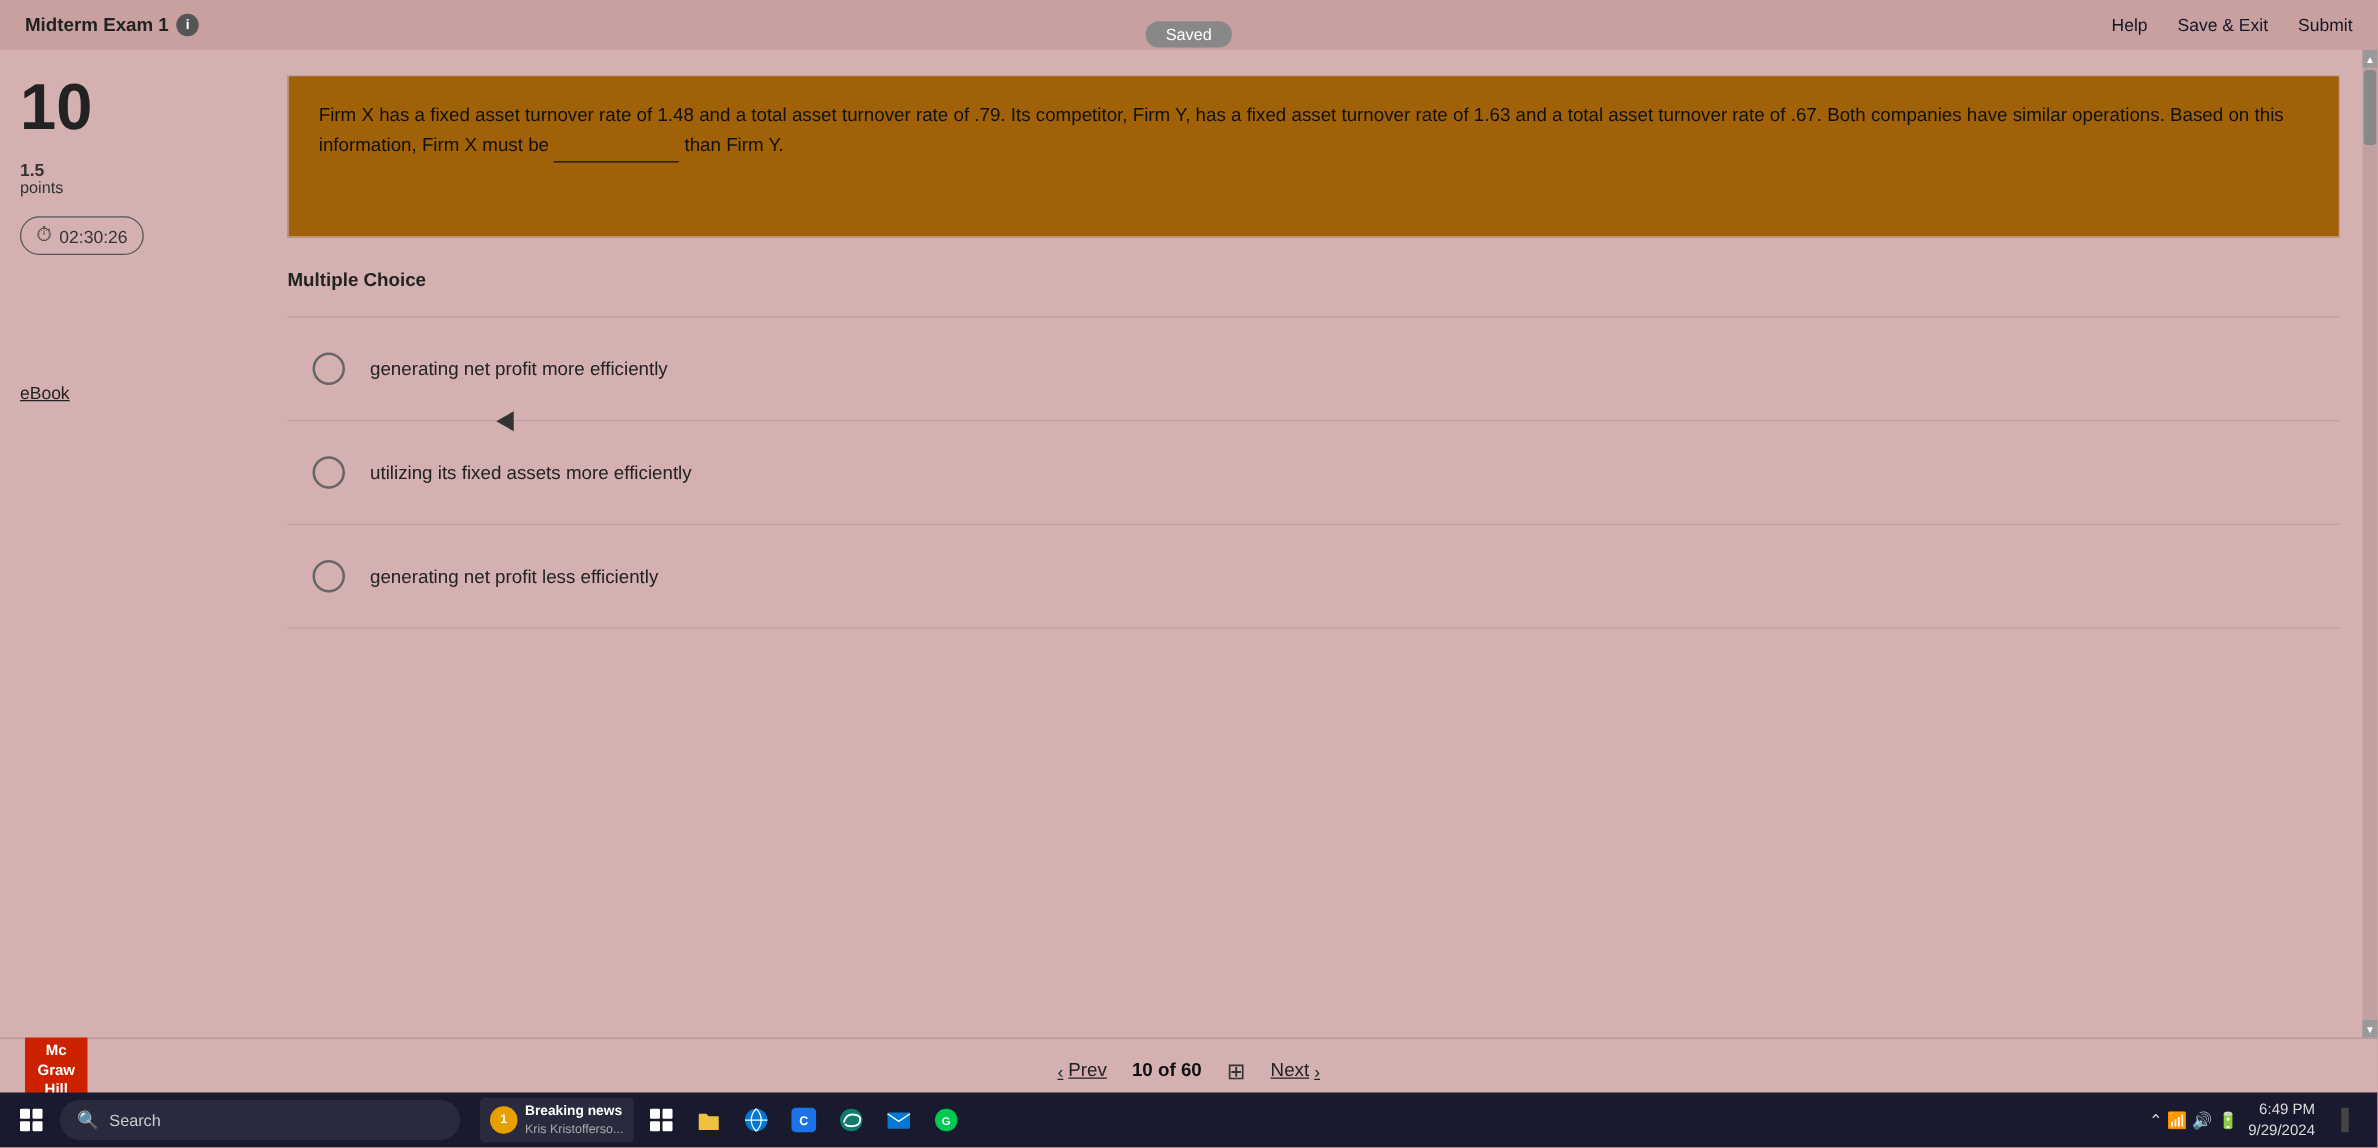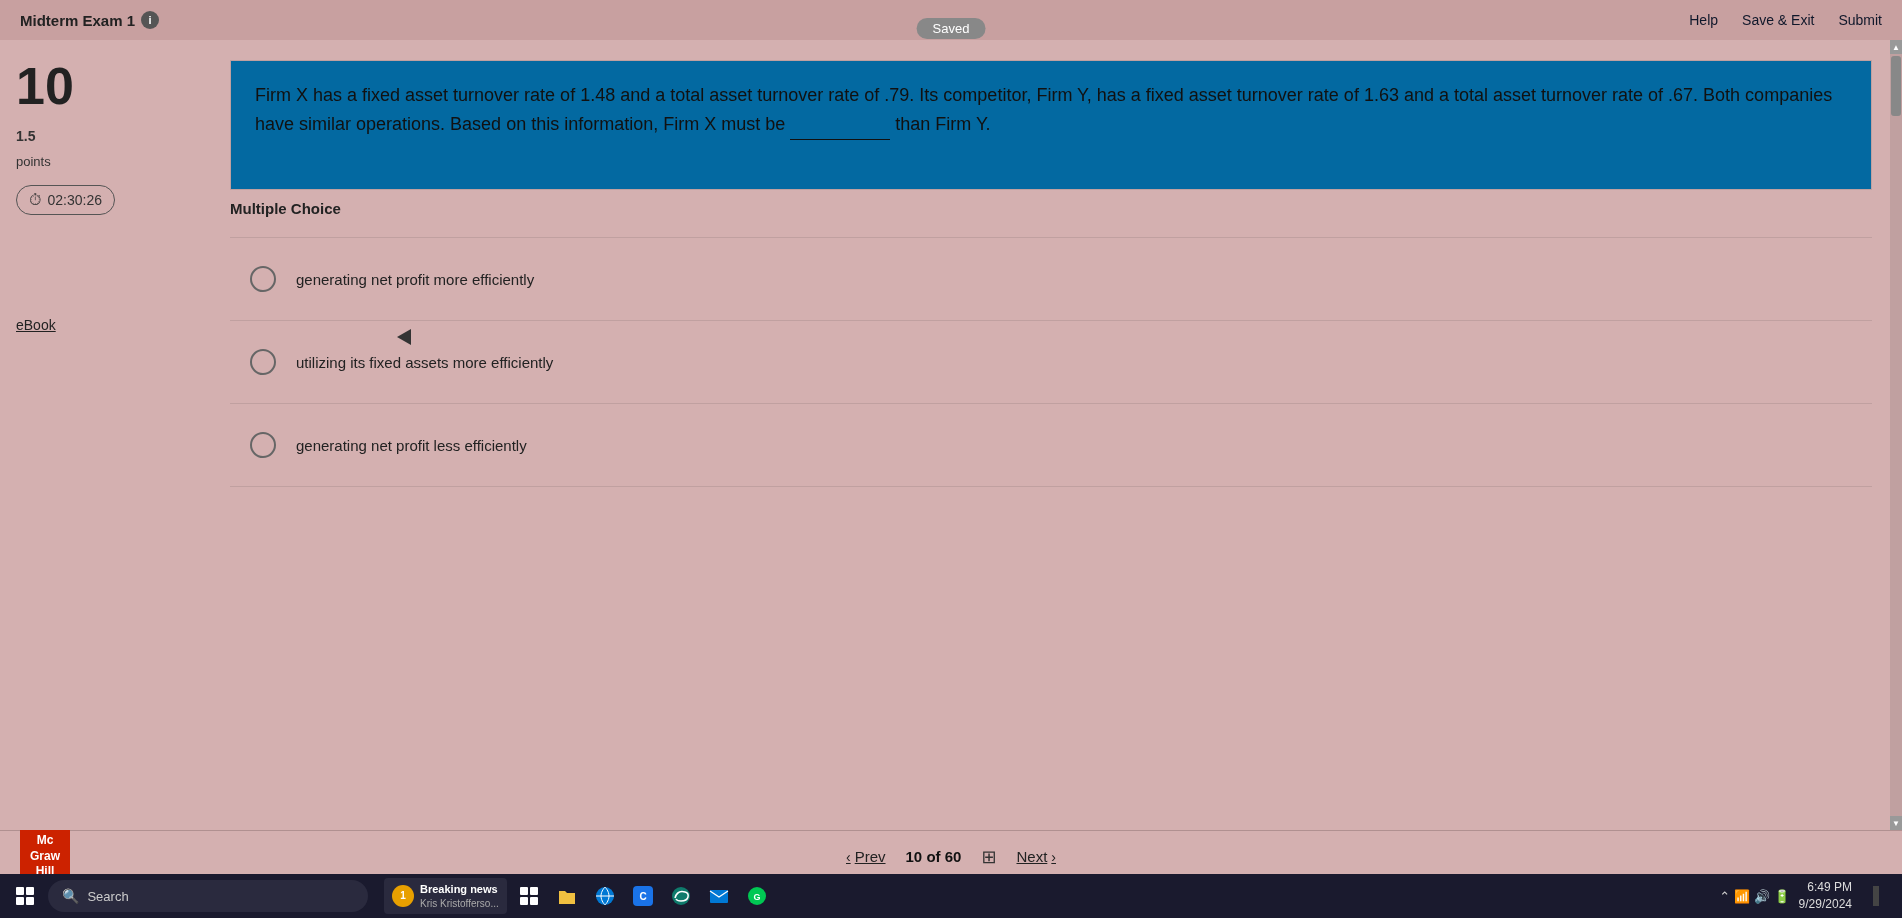--- a/index.html
+++ b/index.html
@@ -115,26 +115,27 @@
       cursor: pointer;
       margin-top: 30px;
     }
 
     
     .question-area {
       flex: 1;
       padding: 20px 30px 20px 20px;
     }
     .question-text-box {
-      background: #0369a1;
+      background: #a16207;
       border: 1px solid #c0a0a0;
       padding: 20px 24px;
-      font-size: 18px;
+      font-size: 15px;
       color: #111;
       line-height: 1.6;
+      margin-bottom: 16px;
       min-height: 130px;
     }
     .blank-underline {
       display: inline-block;
       border-bottom: 1.5px solid #111;
       min-width: 100px;
     }
     .multiple-choice-label {
       font-size: 15px;
       font-weight: 600;
@@ -424,21 +425,21 @@
     <span>Help</span>
     <span>Save &amp; Exit</span>
     <span>Submit</span>
   </div>
 </div>
 
 <div class="main-content">
 
   <div class="left-sidebar">
     <div class="question-number">10</div>
-    <div style="display:flex; flex-direction:column; gap:18px;">
+    <div style="display:flex; flex-direction:column; gap:6px;">
       <span class="points-value">1.5</span>
       <span class="points-label">points</span>
     </div>
     <div class="timer-badge">
       <span class="timer-icon">⏱</span>
       <span>02:30:26</span>
     </div>
     <div style="height: 40px;"></div>
     <span class="ebook-link">eBook</span>
   </div>

